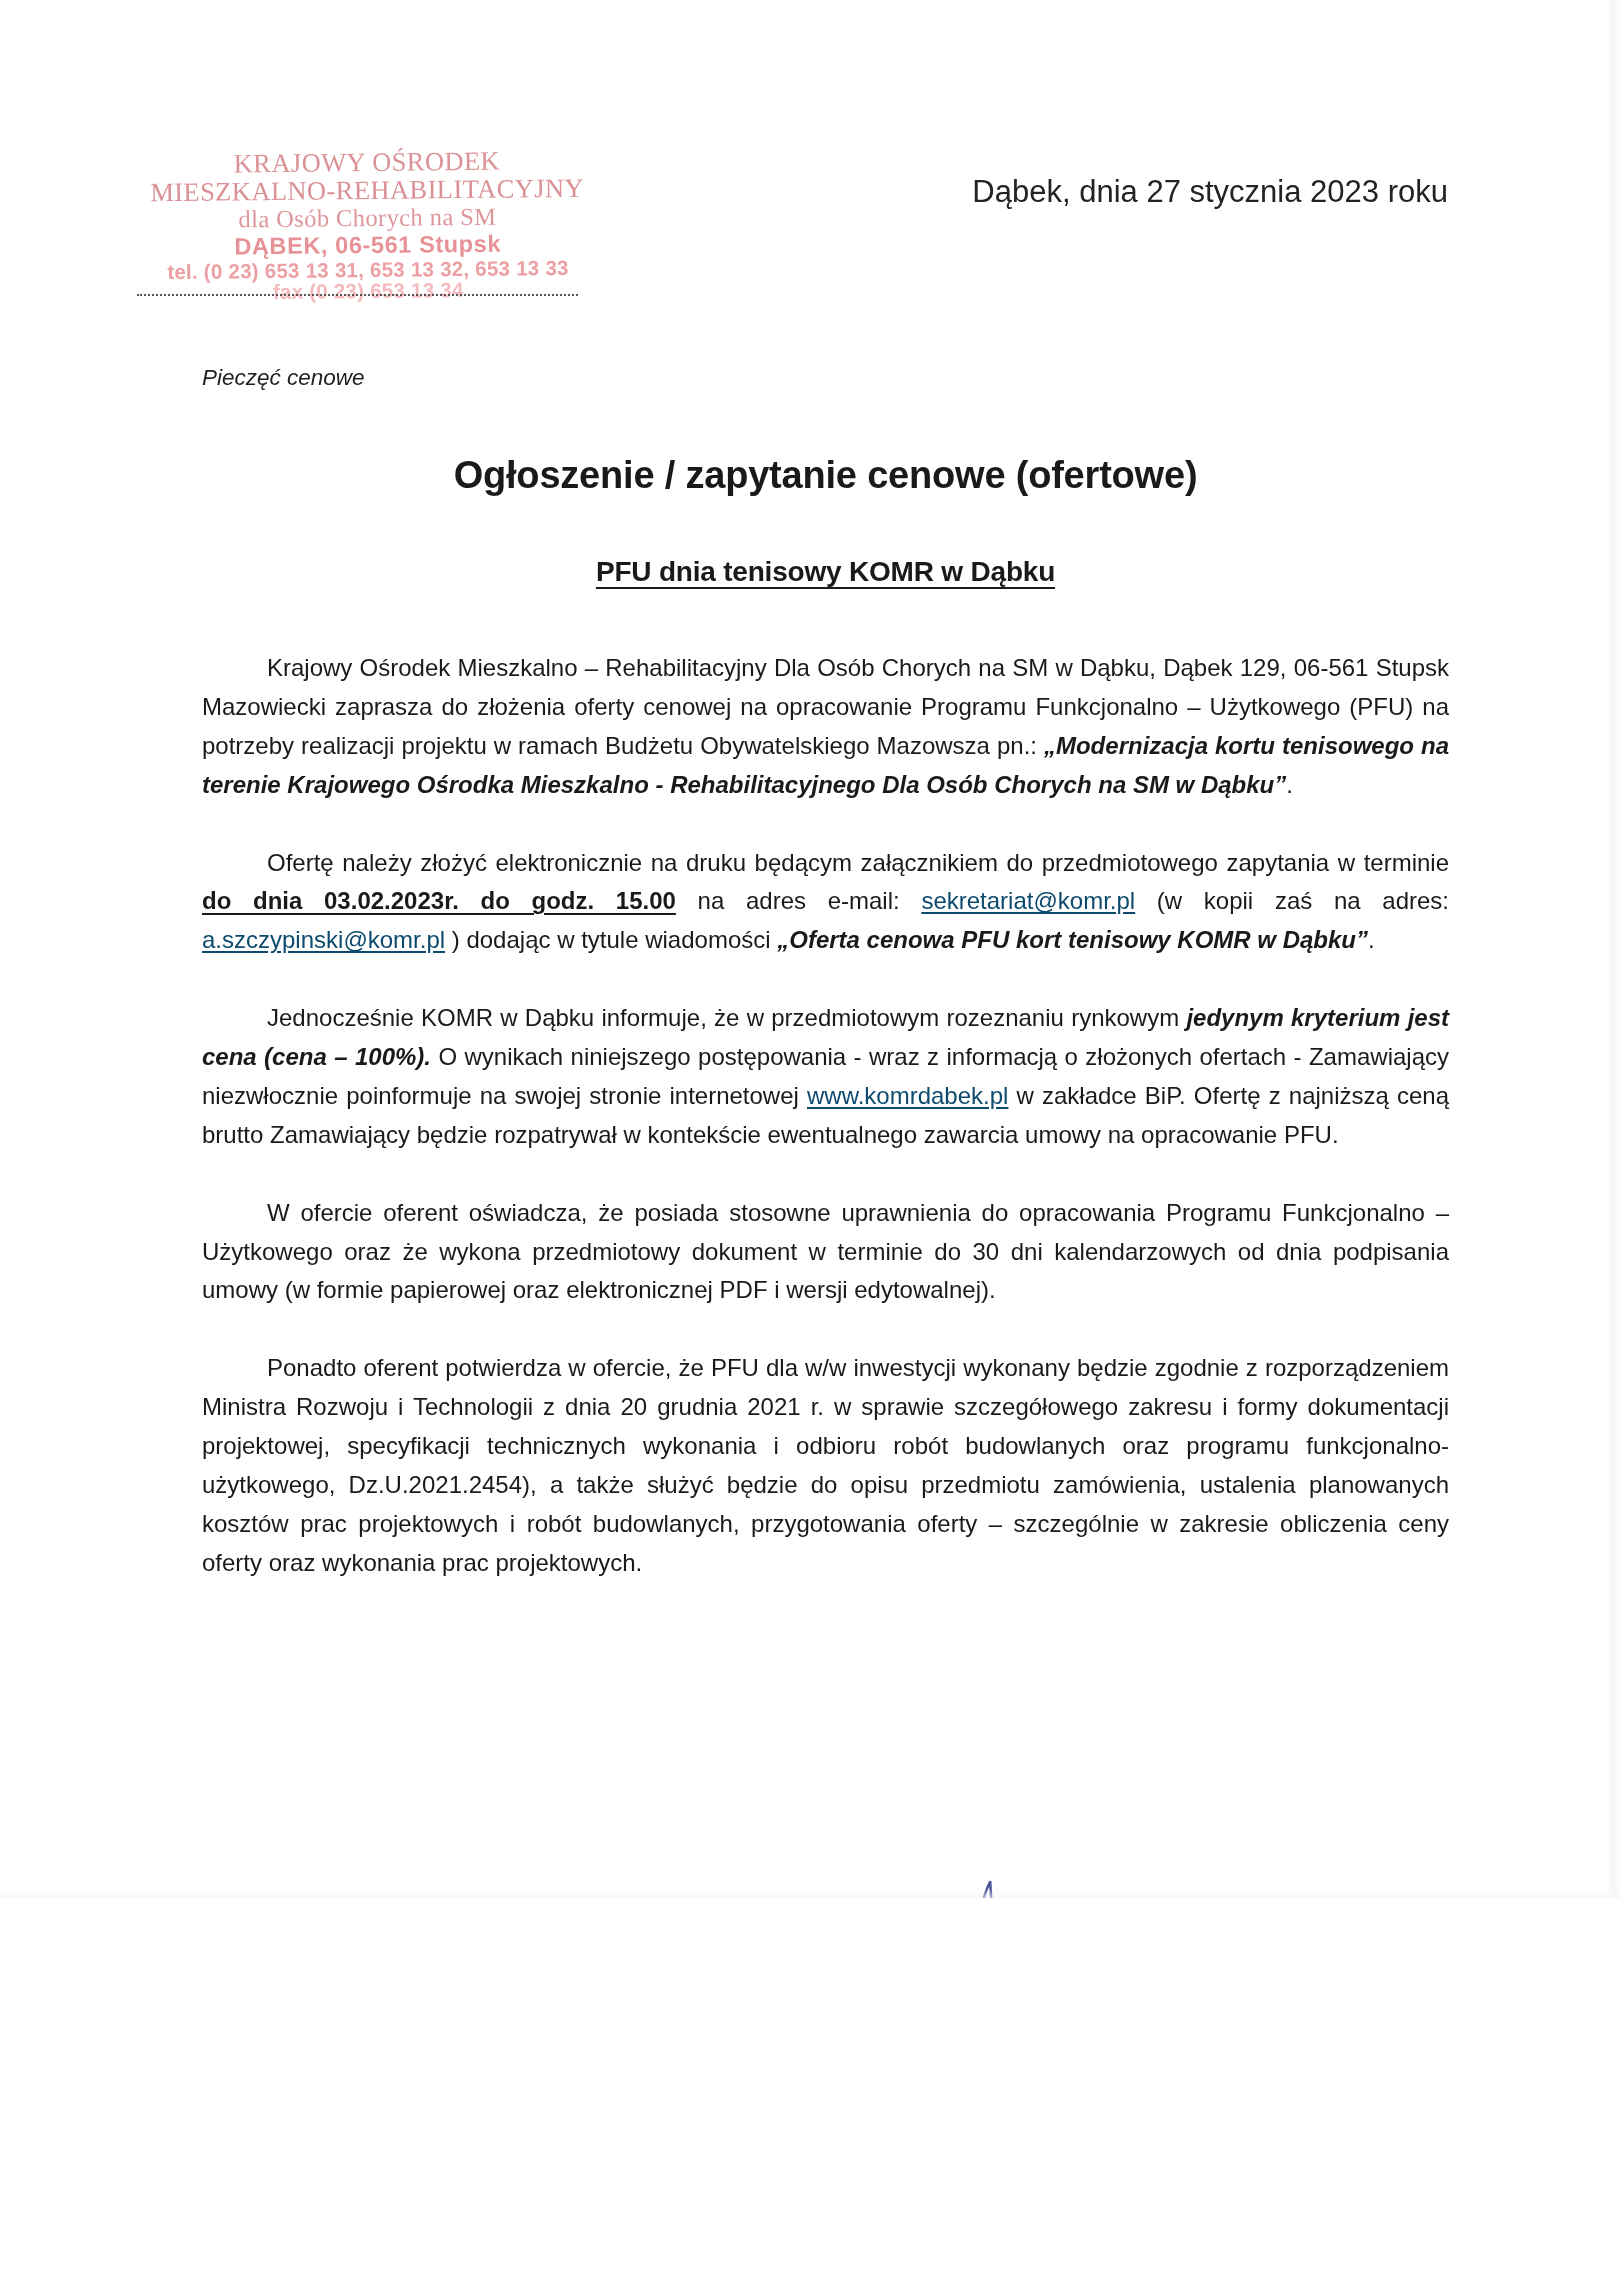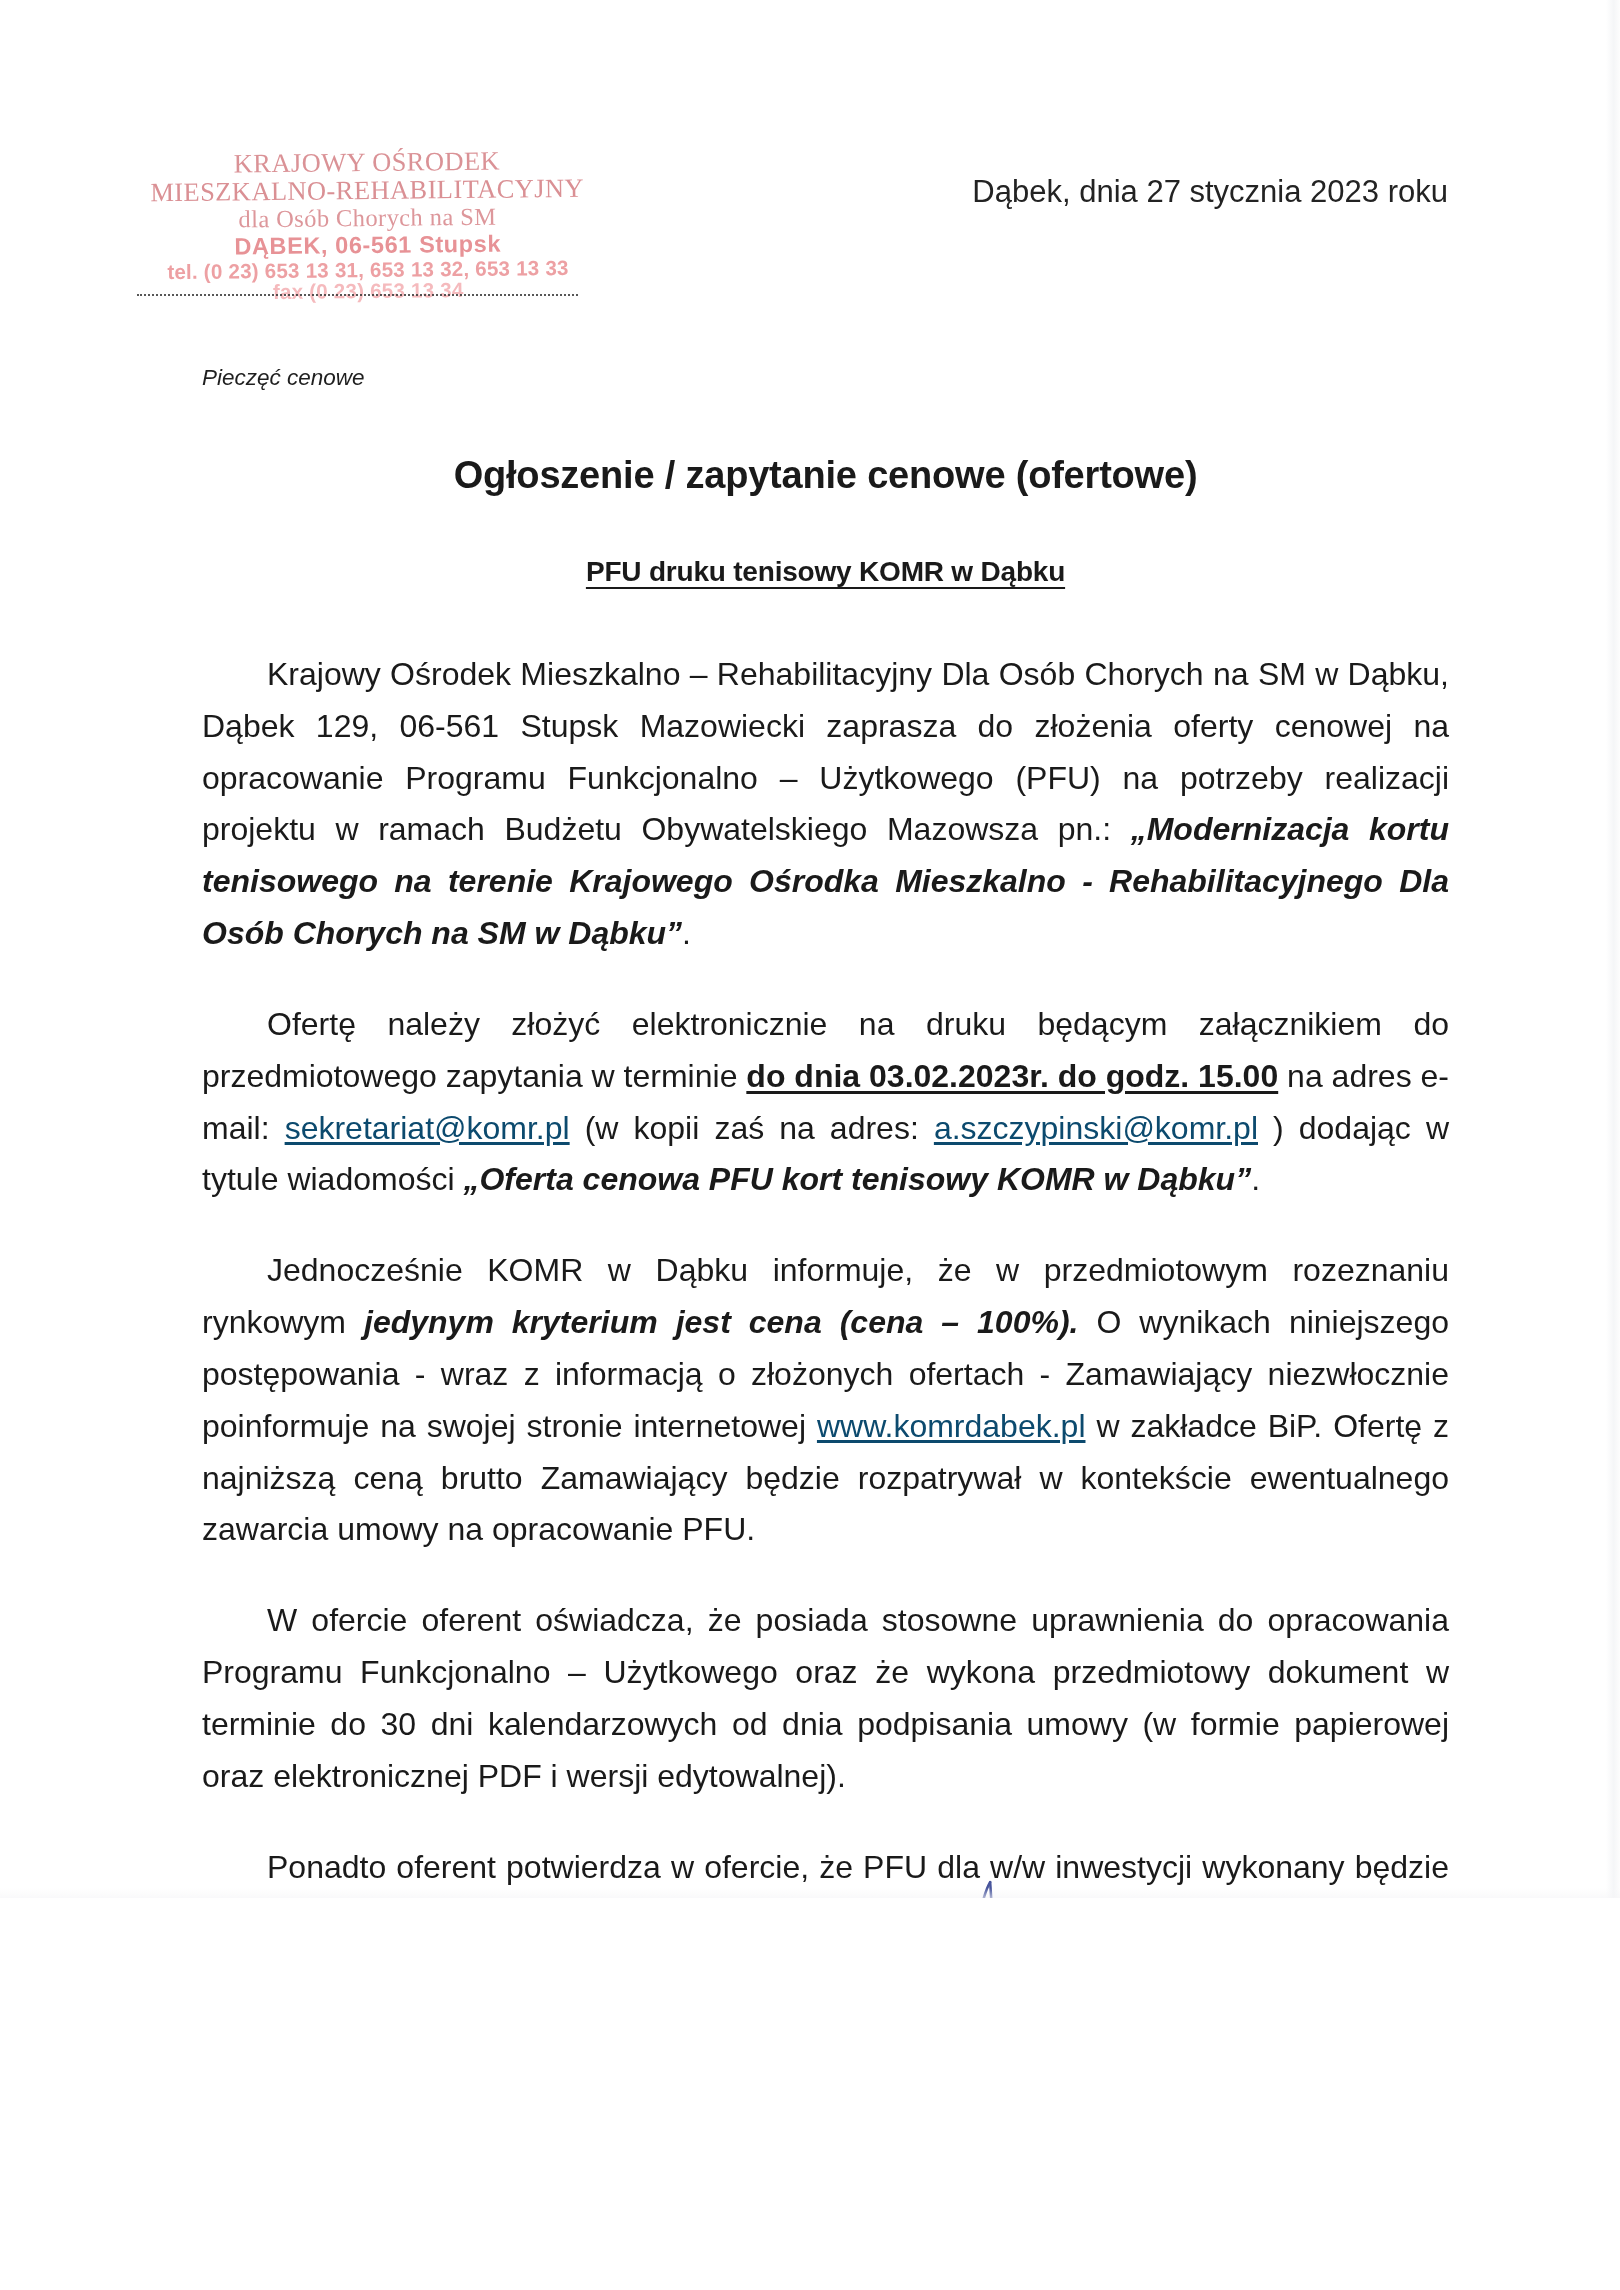--- a/index.html
+++ b/index.html
@@ -142,21 +142,21 @@
   h2.doc-subtitle {
     text-align: center;
     font-size: 28px;
     font-weight: bold;
     margin: 0 0 61px 0;
     text-decoration: underline;
     text-underline-offset: 5.9px;
     letter-spacing: -0.2px;
   }
   p.para {
-    font-size: 32px;
+    font-size: 24px;
     line-height: 1.62;
     text-align: justify;
     margin: 0 0 39px 0;
     text-indent: 65px;
     hyphens: none;
   }
   b.bi { font-weight: bold; font-style: italic; }
   b.bu { font-weight: bold; text-decoration: underline; text-underline-offset: 3.9px; }
   a.link {
     color: #0c4a6e;
@@ -240,21 +240,21 @@
   <div class="stamp-underline"></div>
 
   <div class="date-line">Dąbek, dnia 27 stycznia 2023 roku</div>
 
   <div class="content">
 
     <p class="seal-label">Pieczęć cenowe</p>
 
     <h1 class="doc-title">Ogłoszenie / zapytanie cenowe (ofertowe)</h1>
 
-    <h2 class="doc-subtitle">PFU druku tenisowy KOMR w Dąbku</h2>
+    <h2 class="doc-subtitle">PFU dnia tenisowy KOMR w Dąbku</h2>
 
     <p class="para"><span>Krajowy Ośrodek Mieszkalno – Rehabilitacyjny Dla Osób Chorych na SM w Dąbku, Dąbek 129, 06-561 Stupsk Mazowiecki zaprasza do złożenia oferty cenowej na opracowanie Programu Funkcjonalno – Użytkowego (PFU) na potrzeby realizacji projektu w ramach Budżetu Obywatelskiego Mazowsza pn.: </span><b class="bi">„Modernizacja kortu tenisowego na terenie Krajowego Ośrodka Mieszkalno - Rehabilitacyjnego Dla Osób Chorych na SM w Dąbku”</b><span>.</span></p>
 
     <p class="para"><span>Ofertę należy złożyć elektronicznie na druku będącym załącznikiem do przedmiotowego zapytania w terminie </span><b class="bu">do dnia 03.02.2023r. do godz. 15.00</b><span> na adres e-mail: </span><a class="link" href="#">sekretariat@komr.pl</a><span> (w kopii zaś na adres: </span><a class="link" href="#">a.szczypinski@komr.pl</a><span> ) dodając w tytule wiadomości </span><b class="bi">„Oferta cenowa PFU kort tenisowy KOMR w Dąbku”</b><span>.</span></p>
 
     <p class="para"><span>Jednocześnie KOMR w Dąbku informuje, że w przedmiotowym rozeznaniu rynkowym </span><b class="bi">jedynym kryterium jest cena (cena – 100%).</b><span> O wynikach niniejszego postępowania - wraz z informacją o złożonych ofertach - Zamawiający niezwłocznie poinformuje na swojej stronie internetowej </span><a class="link" href="#">www.komrdabek.pl</a><span> w zakładce BiP. Ofertę z najniższą ceną brutto Zamawiający będzie rozpatrywał w kontekście ewentualnego zawarcia umowy na opracowanie PFU.</span></p>
 
 
     <p class="para">W ofercie oferent oświadcza, że posiada stosowne uprawnienia do opracowania Programu Funkcjonalno – Użytkowego oraz że wykona przedmiotowy dokument w terminie do 30 dni kalendarzowych od dnia podpisania umowy (w formie papierowej oraz elektronicznej PDF i wersji edytowalnej).</p>
 

